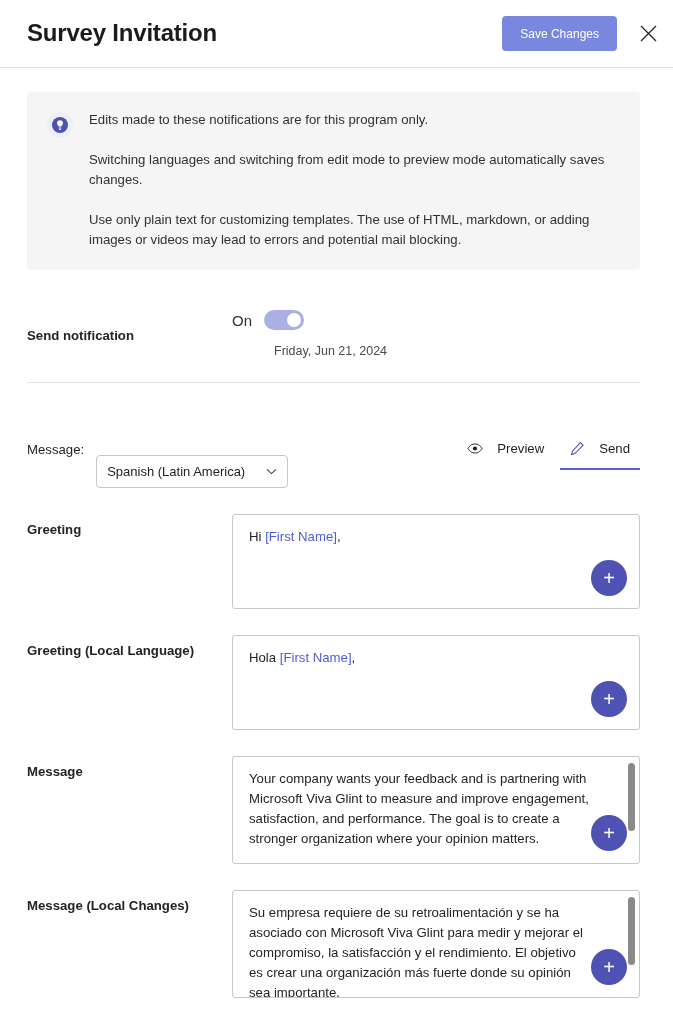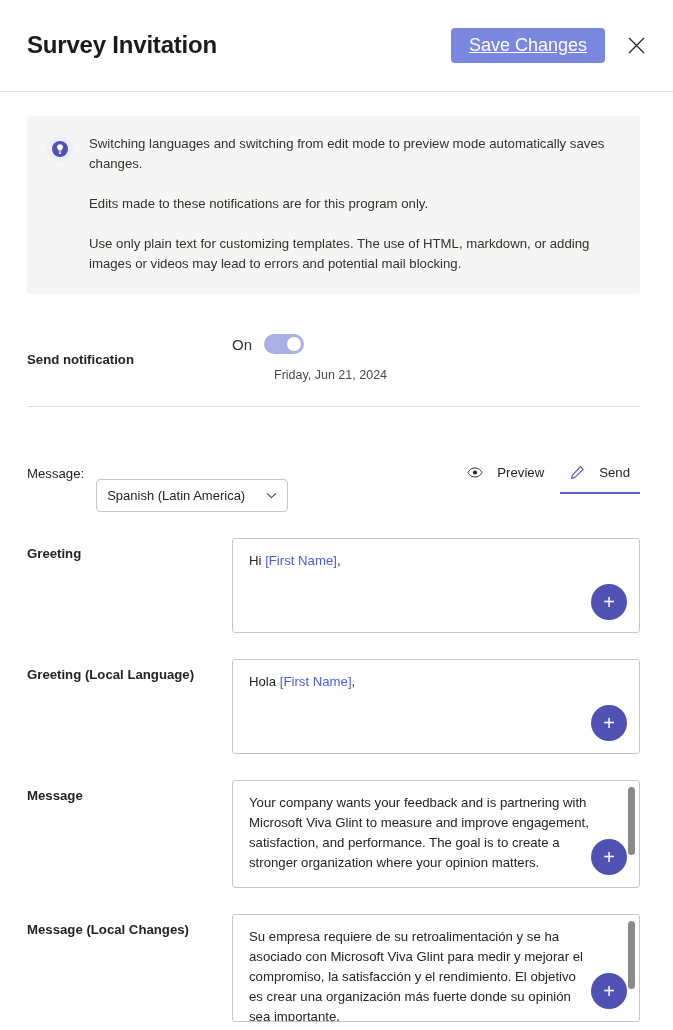--- a/index.html
+++ b/index.html
@@ -9,46 +9,45 @@
     background: #ffffff;
     font-family: "Liberation Sans", sans-serif;
     color: #242424;
     overflow: hidden;
   }
   .page { position: relative; width: 673px; height: 1030px; background: #fff; }
 
   
   .header {
     position: relative;
-    height: 92px;
+    height: 68px;
     border-bottom: 1px solid #e5e5e5;
     display: flex;
     align-items: center;
-    padding: 0 20px 0 27px;
+    padding: 0 8px 0 27px;
   }
   .page-title {
     font-size: 24px;
     font-weight: 700;
     letter-spacing: -0.2px;
     color: #1b1b1b;
     flex: 1;
     line-height: 1.1;
   }
   .save-btn {
     background: #7a87df;
     color: #ffffff;
     border: none;
     border-radius: 4px;
-    font-size: 18px;
+    font-size: 12px;
     font-family: "Liberation Sans", sans-serif;
     height: 35px;
     padding: 0 18px;
     cursor: default;
     font-weight: 400;
-    text-decoration: underline;
   }
   .close-btn {
     width: 34px; height: 34px;
     margin-left: 14px;
     display: flex; align-items: center; justify-content: center;
     background: none; border: none;
     cursor: default;
   }
   .close-btn svg { display: block; }
 
@@ -248,22 +247,22 @@
     <div class="info-banner">
       <div class="info-icon">
         <svg width="16" height="16" viewBox="0 0 16 16" aria-hidden="true">
           <circle cx="8" cy="8" r="8" fill="#4f52b2"></circle>
           <path d="M8 3.2c-1.7 0-3 1.3-3 2.9 0 1.1.6 1.8 1.1 2.3.3.3.4.5.4.8v.3h3v-.3c0-.3.1-.5.4-.8.5-.5 1.1-1.2 1.1-2.3 0-1.6-1.3-2.9-3-2.9z" fill="#ffffff"></path>
           <rect x="6.6" y="10.6" width="2.8" height="0.9" rx="0.45" fill="#ffffff"></rect>
           <rect x="6.9" y="12" width="2.2" height="0.9" rx="0.45" fill="#ffffff"></rect>
         </svg>
       </div>
       <div class="info-text">
+        <p>Edits made to these notifications are for this program only.</p>
         <p>Switching languages and switching from edit mode to preview mode automatically saves changes.</p>
-        <p>Edits made to these notifications are for this program only.</p>
         <p>Use only plain text for customizing templates. The use of HTML, markdown, or adding images or videos may lead to errors and potential mail blocking.</p>
       </div>
     </div>
 
     <div class="send-row">
       <div class="field-label">Send notification</div>
       <div class="toggle-wrap">
         <div class="toggle-line">
           <span class="toggle-state">On</span>
           <div class="toggle">

